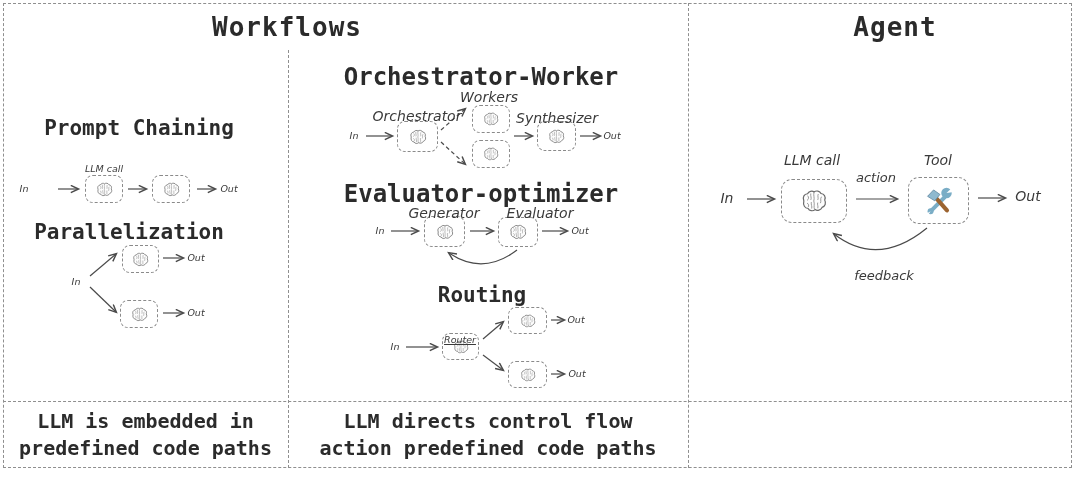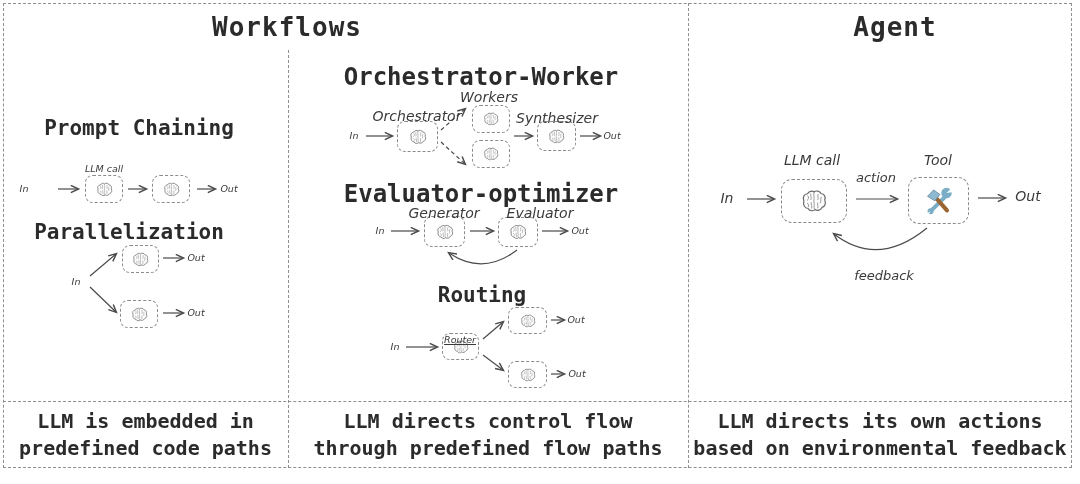--- a/index.html
+++ b/index.html
@@ -226,20 +226,16 @@
   <div class="hw lg" style="left:727px;top:190px;">In</div>
   <div class="hw lg" style="left:1028px;top:188px;">Out</div>
   <div class="hw md" style="left:884px;top:268px;">feedback</div>
 
   <div class="caption" style="left:3px;width:285px;">
     <span>LLM is embedded in</span>
     <span>predefined code paths</span>
   </div>
   <div class="caption" style="left:288px;width:400px;">
     <span>LLM directs control flow</span>
-    <span>through predefined flow paths</span>
-  </div>
-  <div class="caption" style="left:688px;width:384px;">
-    <span>LLM directs its own actions</span>
-    <span>based on environmental feedback</span>
+    <span>action predefined code paths</span>
   </div>
 
 </div>
 
 </body></html>

